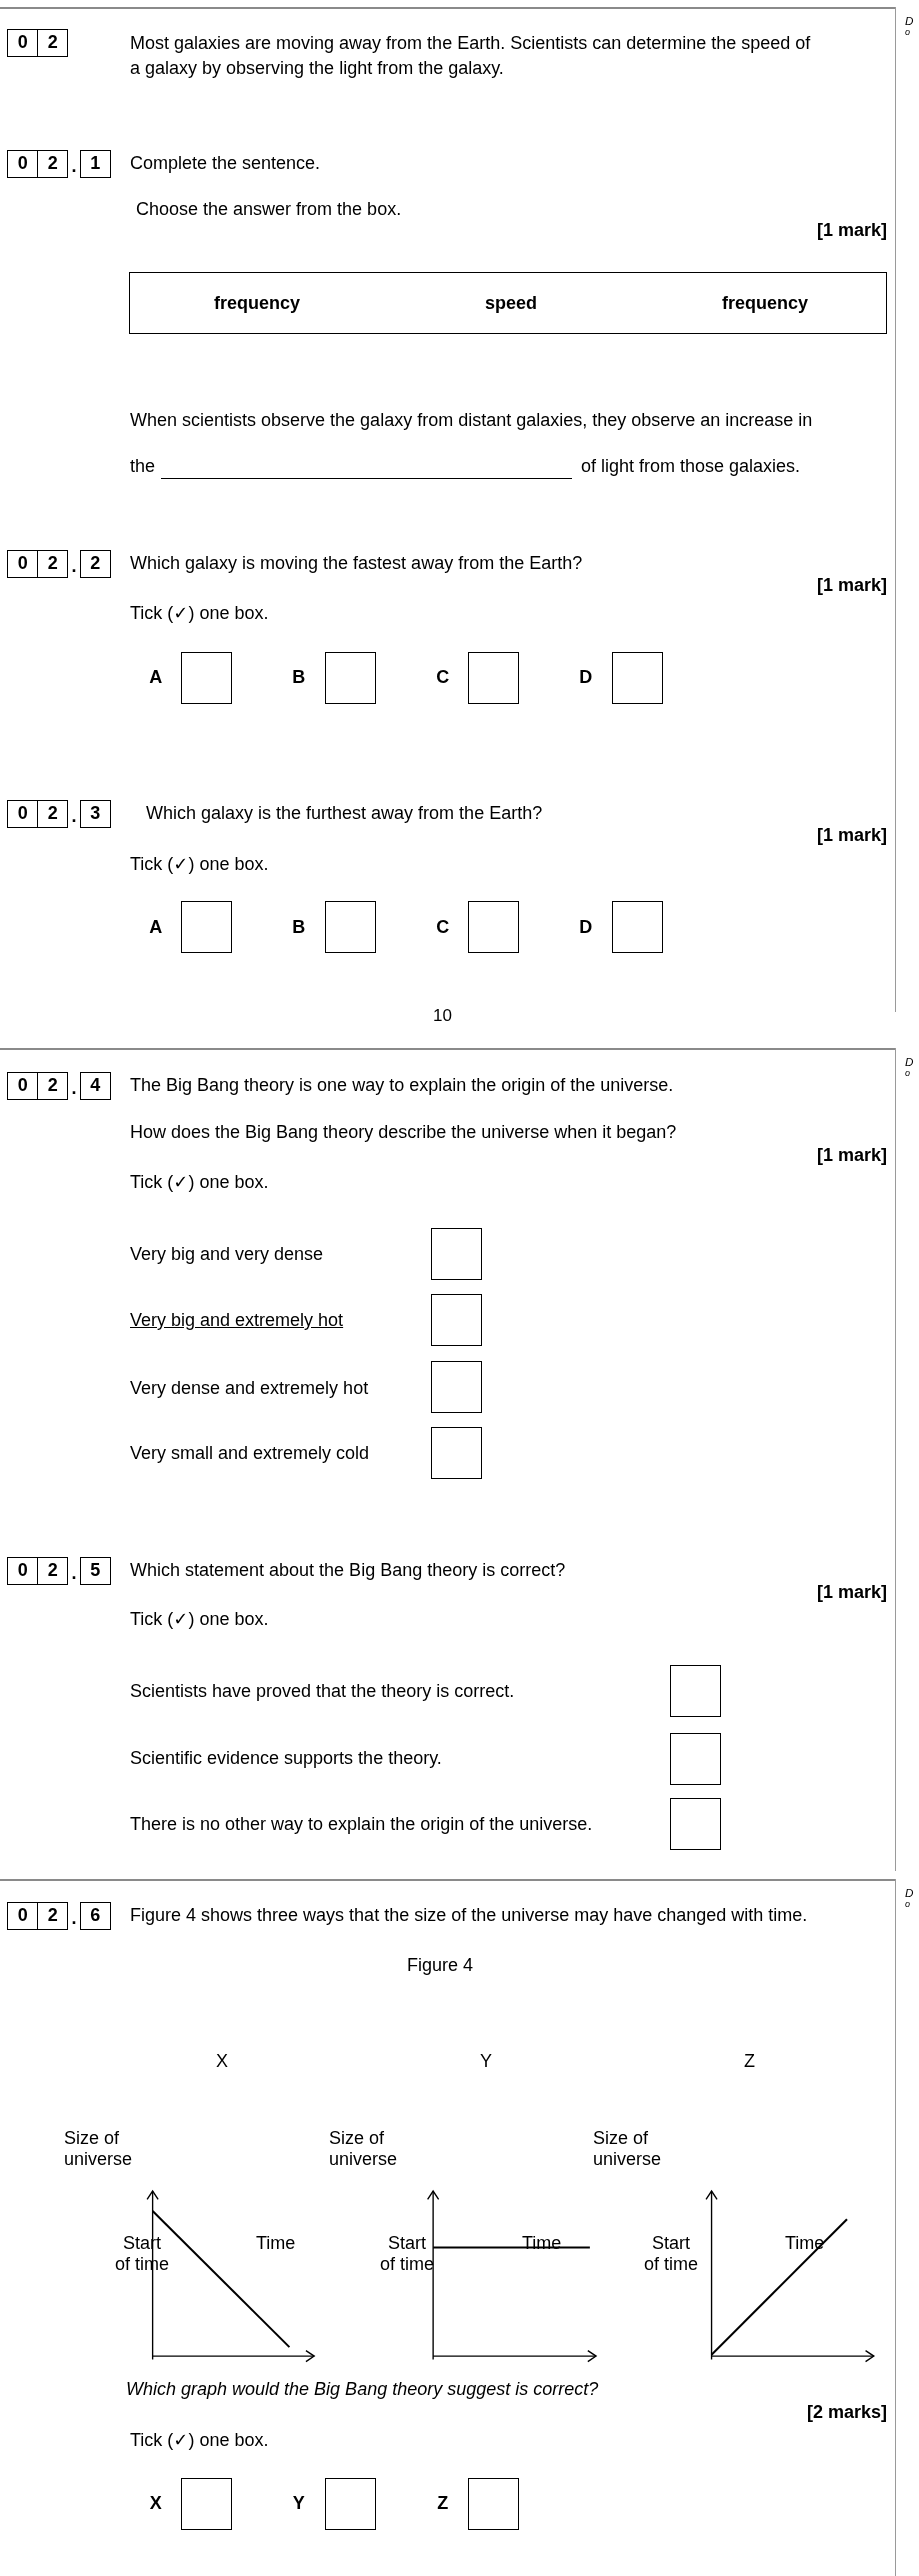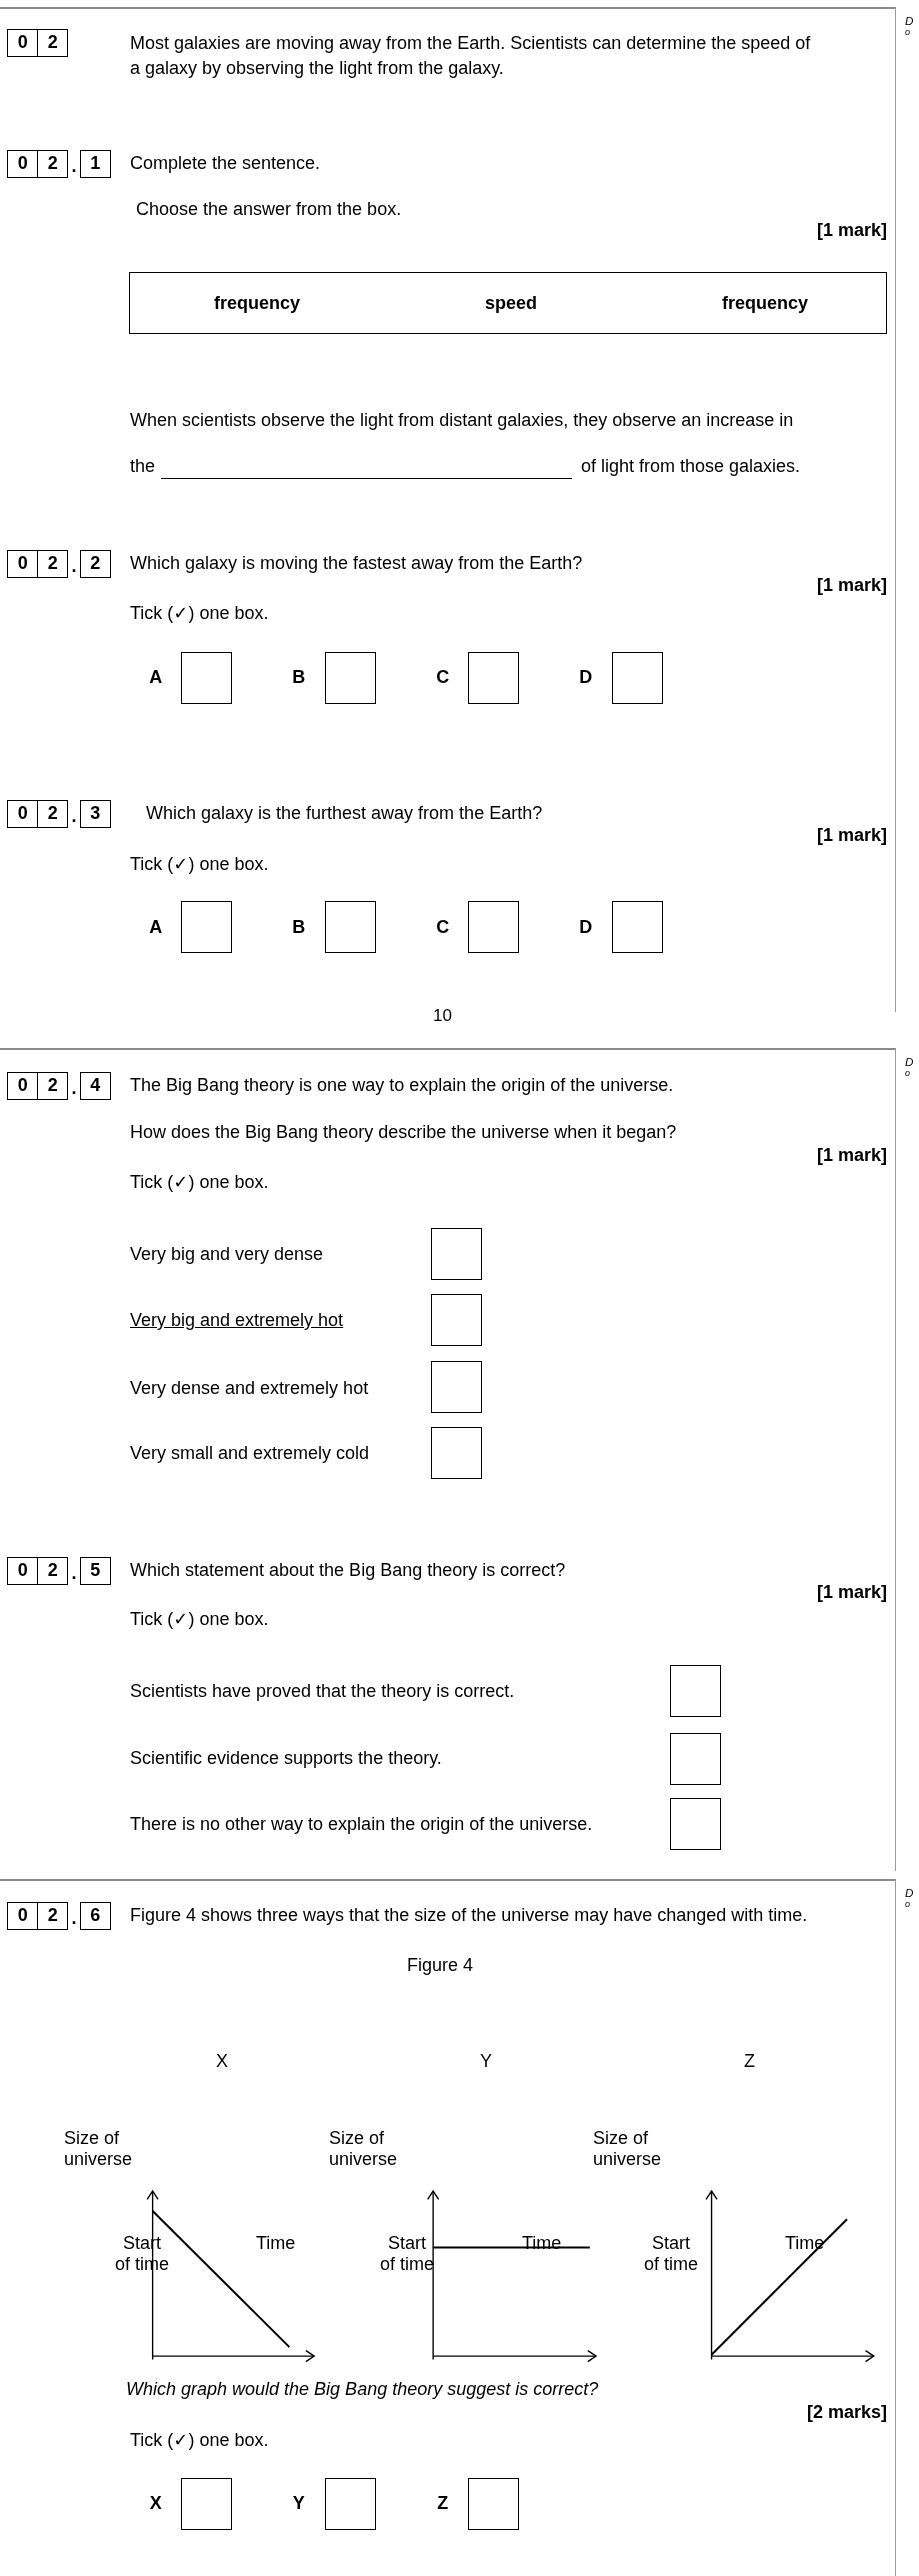--- a/index.html
+++ b/index.html
@@ -48,21 +48,21 @@
 <div class="txt" style="left:130px;top:152px;">Complete the sentence.</div>
 <div class="txt" style="left:136px;top:198px;">Choose the answer from the box.</div>
 <div class="mark" style="top:220px;">[1 mark]</div>
 
 <div class="wordbox">
   <div class="word" style="left:127px;">frequency</div>
   <div class="word" style="left:381px;">speed</div>
   <div class="word" style="left:635px;">frequency</div>
 </div>
 
-<div class="txt" style="left:130px;top:409px;">When scientists observe the light from distant galaxies, they observe an increase in</div>
+<div class="txt" style="left:130px;top:409px;">When scientists observe the galaxy from distant galaxies, they observe an increase in</div>
 <div class="txt" style="left:130px;top:455px;">the</div>
 <div class="blank"></div>
 <div class="txt" style="left:581px;top:455px;">of light from those galaxies.</div>
 
 <div class="qnum" style="left:7.2px;top:550px;">
   <div class="qcell">0</div>
   <div class="qcell">2</div>
   <div class="qdot">.</div>
   <div class="qcell" style="border-left:1px solid #000;">2</div>
 </div>

